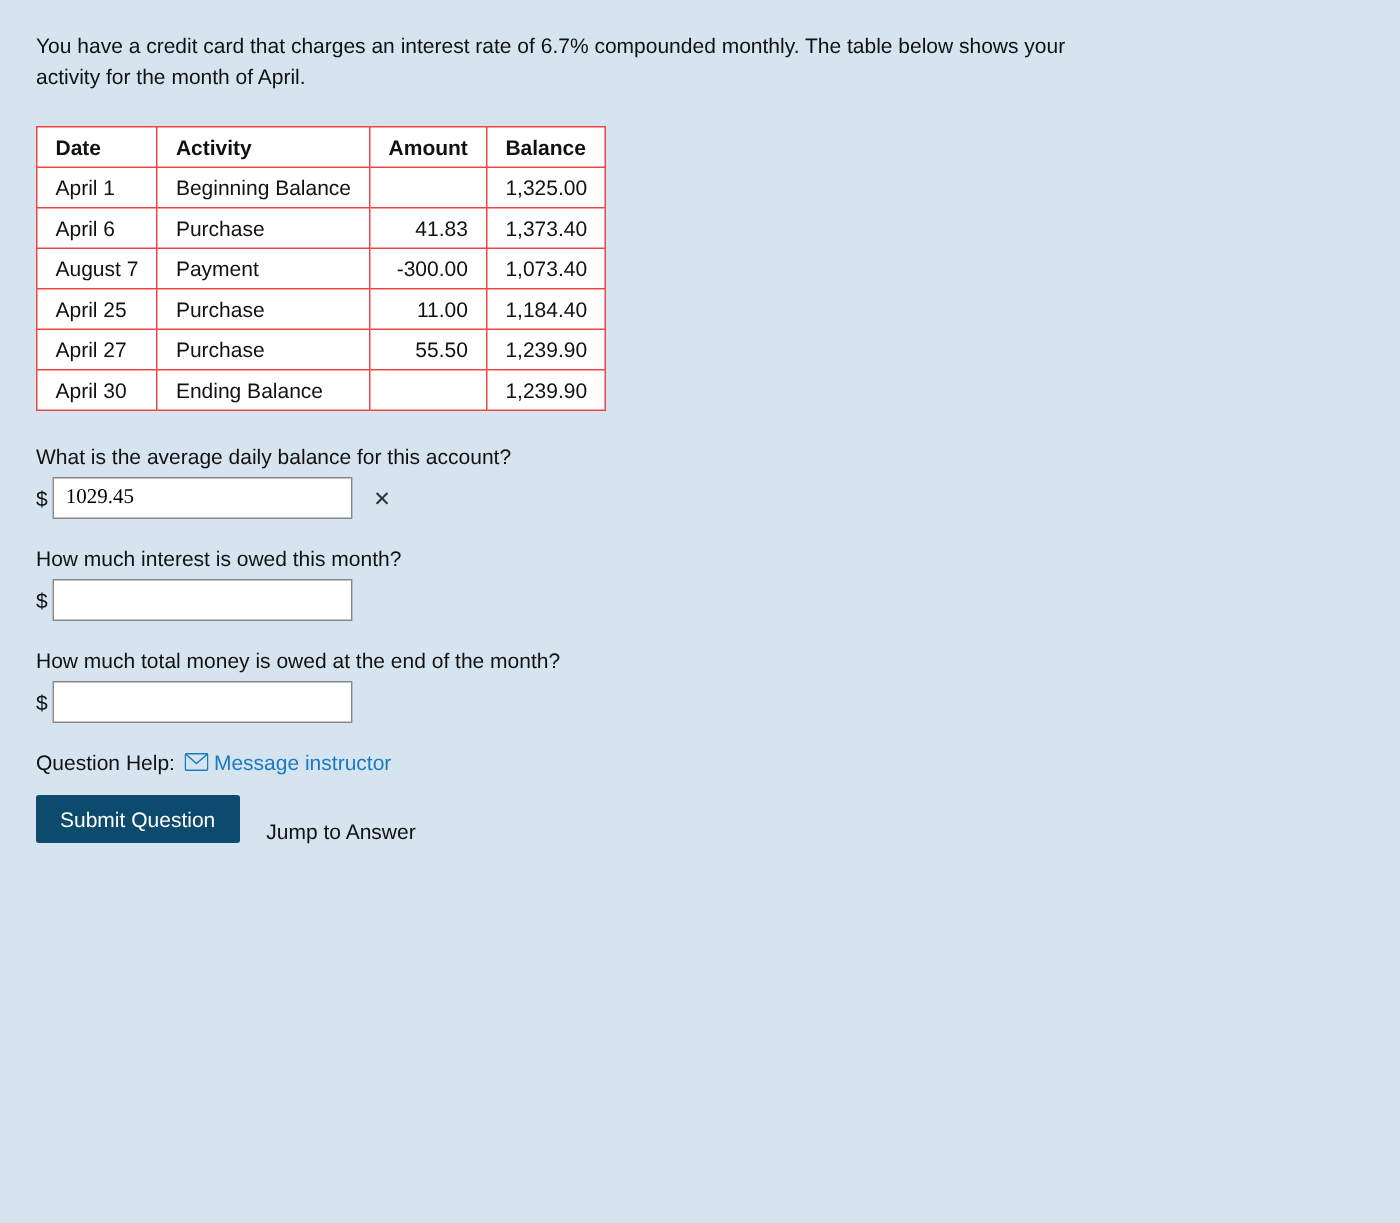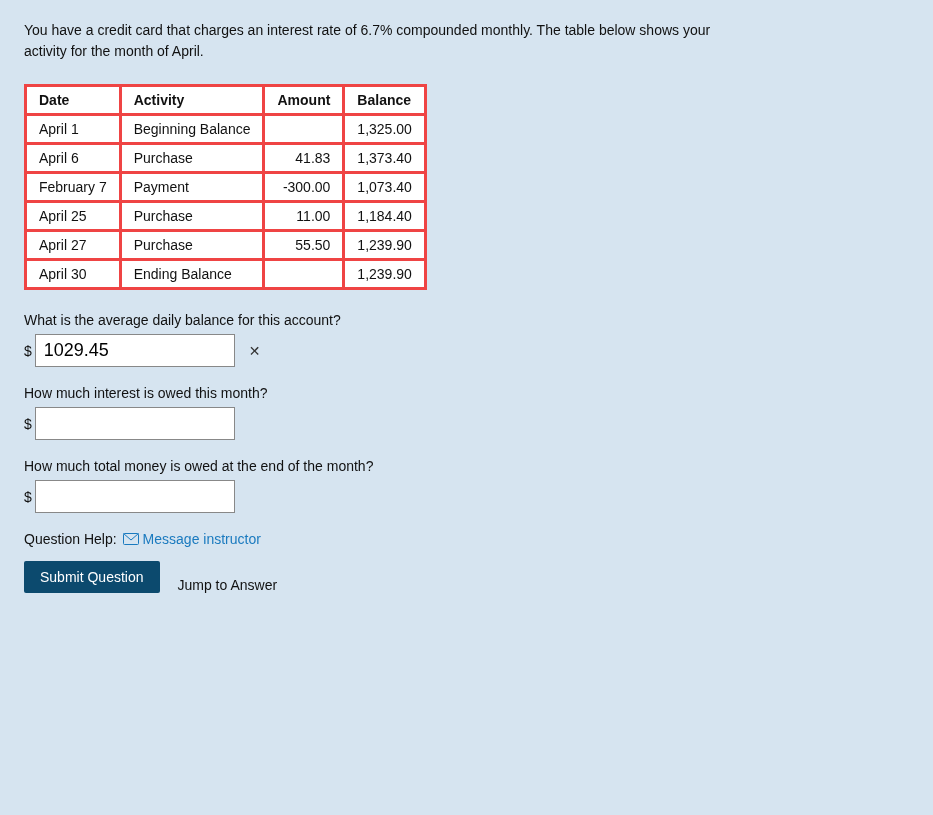--- a/index.html
+++ b/index.html
@@ -23,21 +23,21 @@
       margin-bottom: 22px;
     }
 
     table {
       border-collapse: collapse;
       background: #fff;
       border: 1.5px solid #555;
     }
 
     table th, table td {
-      border: 3px solid #ef4444;
+      border: 1px solid #ef4444;
       padding: 5px 12px;
       font-size: 14px;
       white-space: nowrap;
     }
 
     table th {
       font-weight: bold;
       background: #fff;
       text-align: left;
     }
@@ -62,24 +62,25 @@
 
     .dollar-prefix {
       font-size: 14px;
       margin-right: 3px;
       font-weight: normal;
     }
 
     .answer-input {
       border: 1px solid #888;
       padding: 5px 8px;
-      font-size: 18px;
+      font-size: 14px;
       width: 200px;
       background: #fff;
       outline: none;
+      font-family: Liberation Serif, serif;
     }
 
     .clear-btn {
       background: none;
       border: none;
       cursor: pointer;
       font-size: 14px;
       margin-left: 8px;
       color: #333;
       padding: 2px 6px;
@@ -158,21 +159,21 @@
           <td class="amount"></td>
           <td class="balance">1,325.00</td>
         </tr>
         <tr>
           <td>April 6</td>
           <td>Purchase</td>
           <td class="amount">41.83</td>
           <td class="balance">1,373.40</td>
         </tr>
         <tr>
-          <td>February 7</td>
+          <td>August 7</td>
           <td>Payment</td>
           <td class="amount">-300.00</td>
           <td class="balance">1,073.40</td>
         </tr>
         <tr>
           <td>April 25</td>
           <td>Purchase</td>
           <td class="amount">11.00</td>
           <td class="balance">1,184.40</td>
         </tr>

